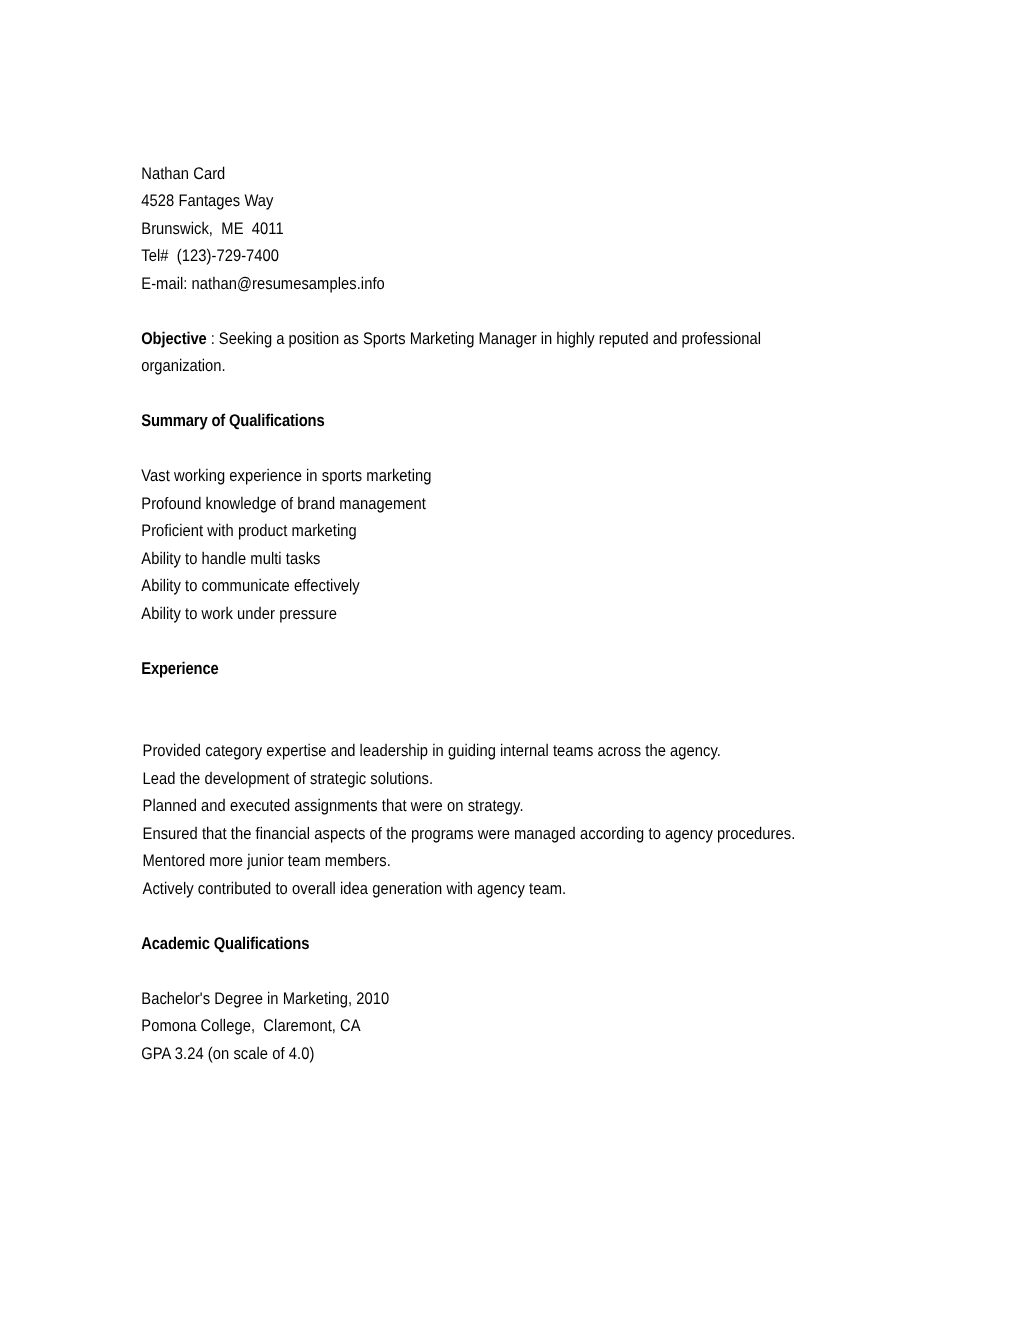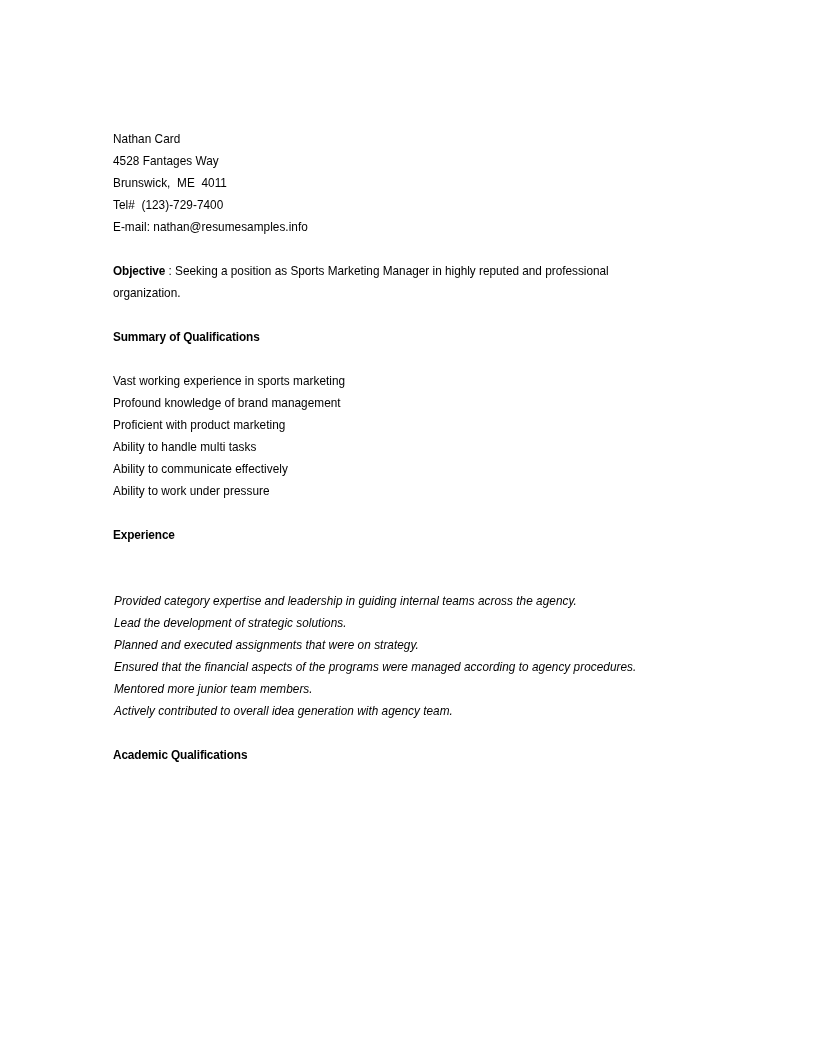--- a/index.html
+++ b/index.html
@@ -68,21 +68,21 @@
   .gap-header-objective { height: 22px; }
   .gap-objective-summary { height: 22px; }
   .gap-summary-items { height: 22px; }
   .gap-items-experience { height: 22px; }
   .gap-experience-job { height: 22px; }
   .gap-job-bullets { height: 22px; }
   .gap-bullets-academic { height: 22px; }
   .gap-academic-edu { height: 22px; }
 
   
-  .bullets { margin-left: 1px; font-style: italic; }
+  .bullets { margin-left: 1px; }
 
   .objective-wrap {
     font-family: "Liberation Sans", sans-serif;
     font-size: 13.4px;
     line-height: 22px;
     color: #000000;
     transform: scaleX(0.88);
     transform-origin: left top;
     width: 113%;
   }
@@ -147,15 +147,20 @@
       <div class="line">Mentored more junior team members.</div>
       <div class="line">Actively contributed to overall idea generation with agency team.</div>
     </div>
 
     <div class="gap-bullets-academic"></div>
 
     <div class="heading">Academic Qualifications</div>
 
     <div class="gap-academic-edu"></div>
 
+    <div class="block">
+      <div class="line">Bachelor's Degree in Marketing, 2010</div>
+      <div class="line">Pomona College,  Claremont, CA</div>
+      <div class="line">GPA 3.24 (on scale of 4.0)</div>
+    </div>
 
   </div>
 </div>
 
 </body></html>

